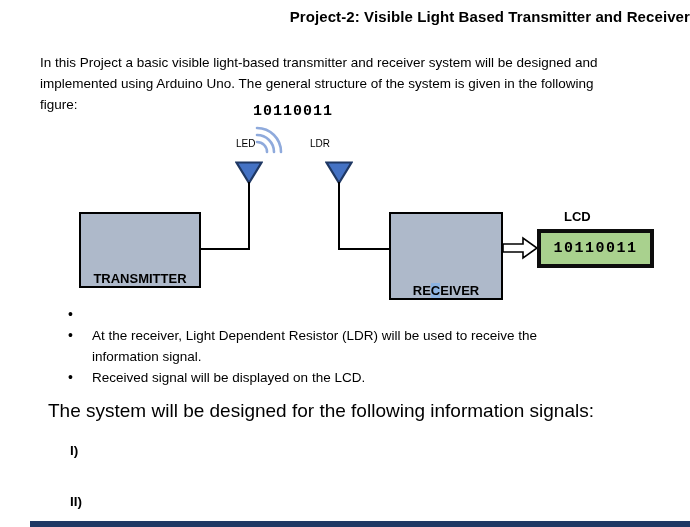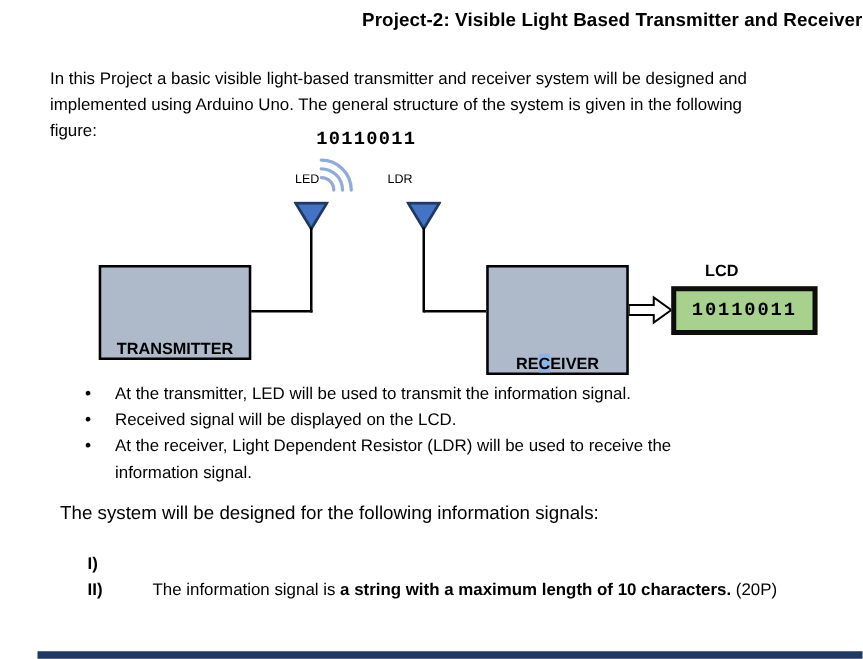--- a/index.html
+++ b/index.html
@@ -52,25 +52,25 @@
     font-family:"Liberation Mono","DejaVu Sans Mono",monospace;
     font-weight:bold;font-size:15px;letter-spacing:1.5px;
   }
 
   
   .bullets{left:68px;top:304px;width:540px;font-size:13.5px;line-height:21px}
   .bullet-item{display:flex}
   .bdot{width:24px;flex:0 0 24px}
   .bdot::before{content:"\2022";font-size:14px}
 
-  .sys-line{left:48px;top:401px;font-size:15px;line-height:20px}
+  .sys-line{left:48px;top:401px;font-size:19px;line-height:20px}
 
   .sig-item{left:70px;font-size:13.5px;line-height:20px;display:flex;width:600px}
   .sig-one{top:441px}
-  .sig-two{top:462px}
+  .sig-two{top:492px}
   .numeral{width:52px;flex:0 0 52px;font-weight:bold}
 
   .bottom-bar{left:30px;top:521px;width:660px;height:6px;background:#1F3864}
 </style>
 </head>
 <body>
 
 <div class="abs title">Project-2: Visible Light Based Transmitter and Receiver</div>
 
 <div class="abs para">
@@ -115,43 +115,39 @@
 </svg>
 
 <div class="abs lcd-label">LCD</div>
 <div class="abs lcd">
   <span>10110011</span>
 </div>
 
 <div class="abs bullets">
   <div class="bullet-item">
     <span class="bdot"></span>
+  </div>
+  <div class="bullet-item">
+    <span class="bdot"></span>
     <div>
-      <div>At the transmitter, LED will be used to transmit the information signal.</div>
+      <div>At the receiver, Light Dependent Resistor (LDR) will be used to receive the</div>
+      <div>information signal.</div>
     </div>
   </div>
   <div class="bullet-item">
     <span class="bdot"></span>
     <div>
       <div>Received signal will be displayed on the LCD.</div>
-    </div>
-  </div>
-  <div class="bullet-item">
-    <span class="bdot"></span>
-    <div>
-      <div>At the receiver, Light Dependent Resistor (LDR) will be used to receive the</div>
-      <div>information signal.</div>
     </div>
   </div>
 </div>
 
 <div class="abs sys-line">The system will be designed for the following information signals:</div>
 
 <div class="abs sig-item sig-one">
   <span class="numeral">I)</span>
 </div>
 
 <div class="abs sig-item sig-two">
   <span class="numeral">II)</span>
-  <span><span>The information signal is </span><b>a string with a maximum length of 10 characters.</b><span> (20P)</span></span>
 </div>
 
 <div class="abs bottom-bar"></div>
 
 </body></html>

